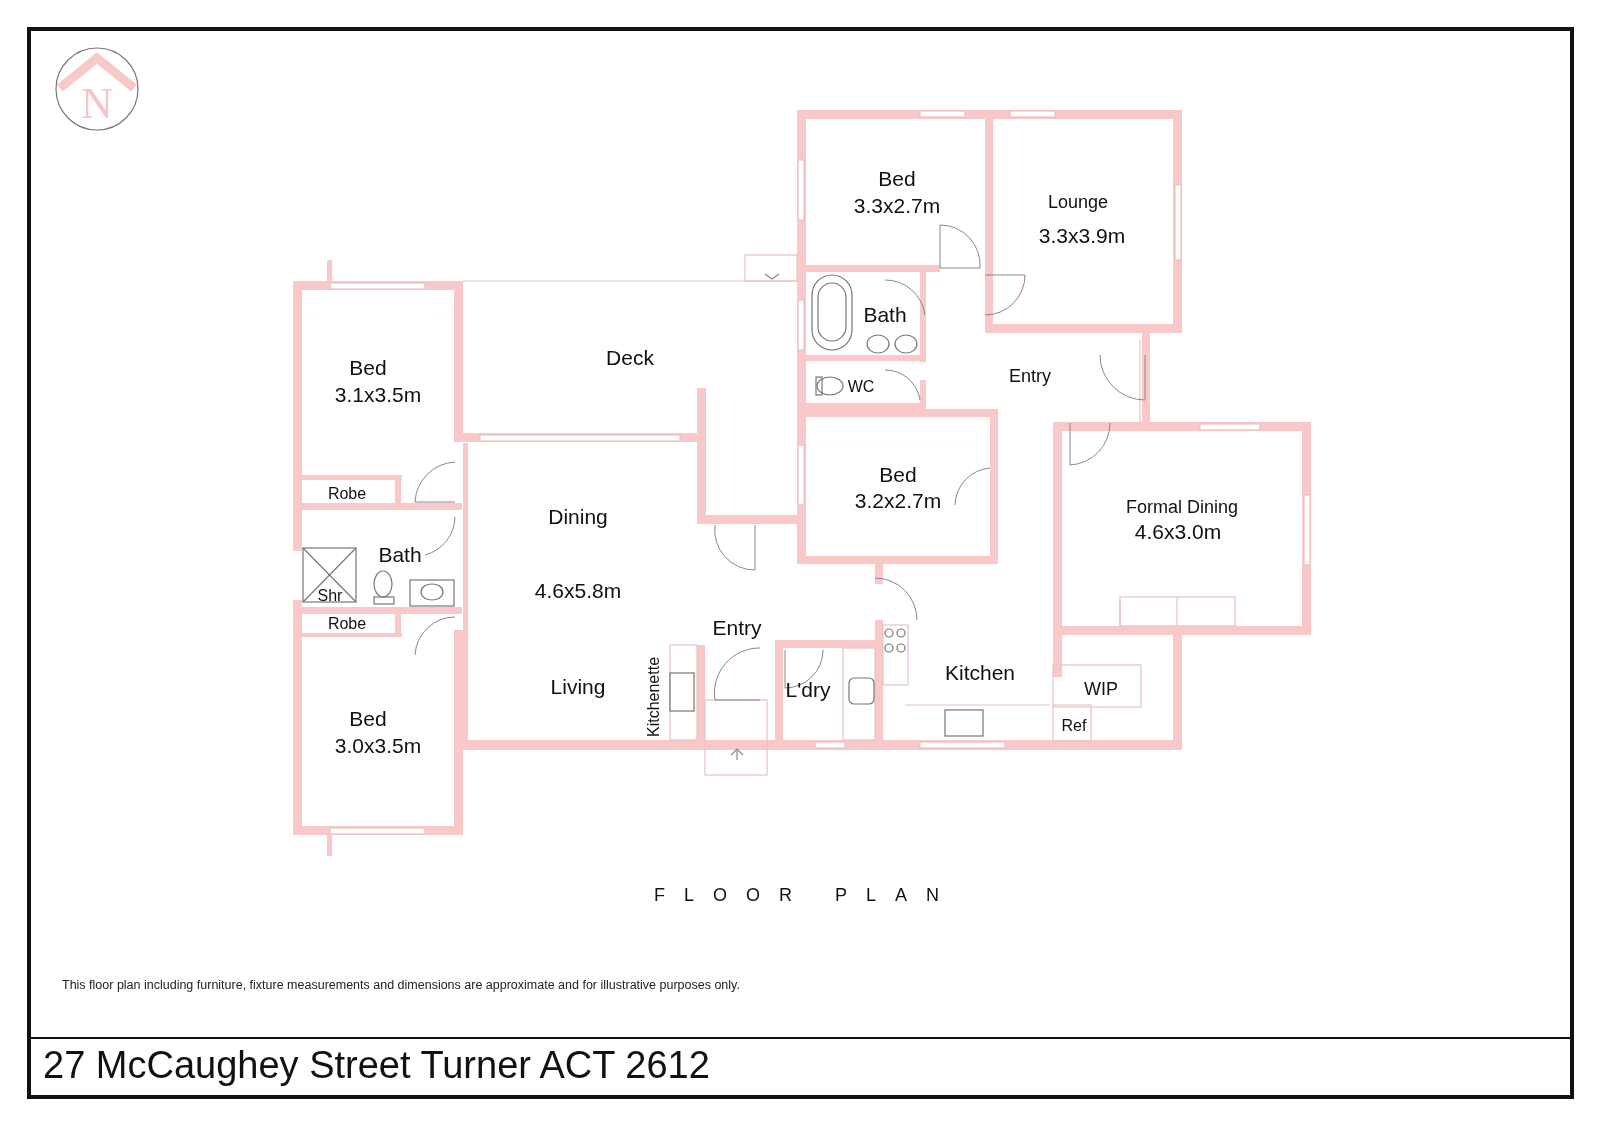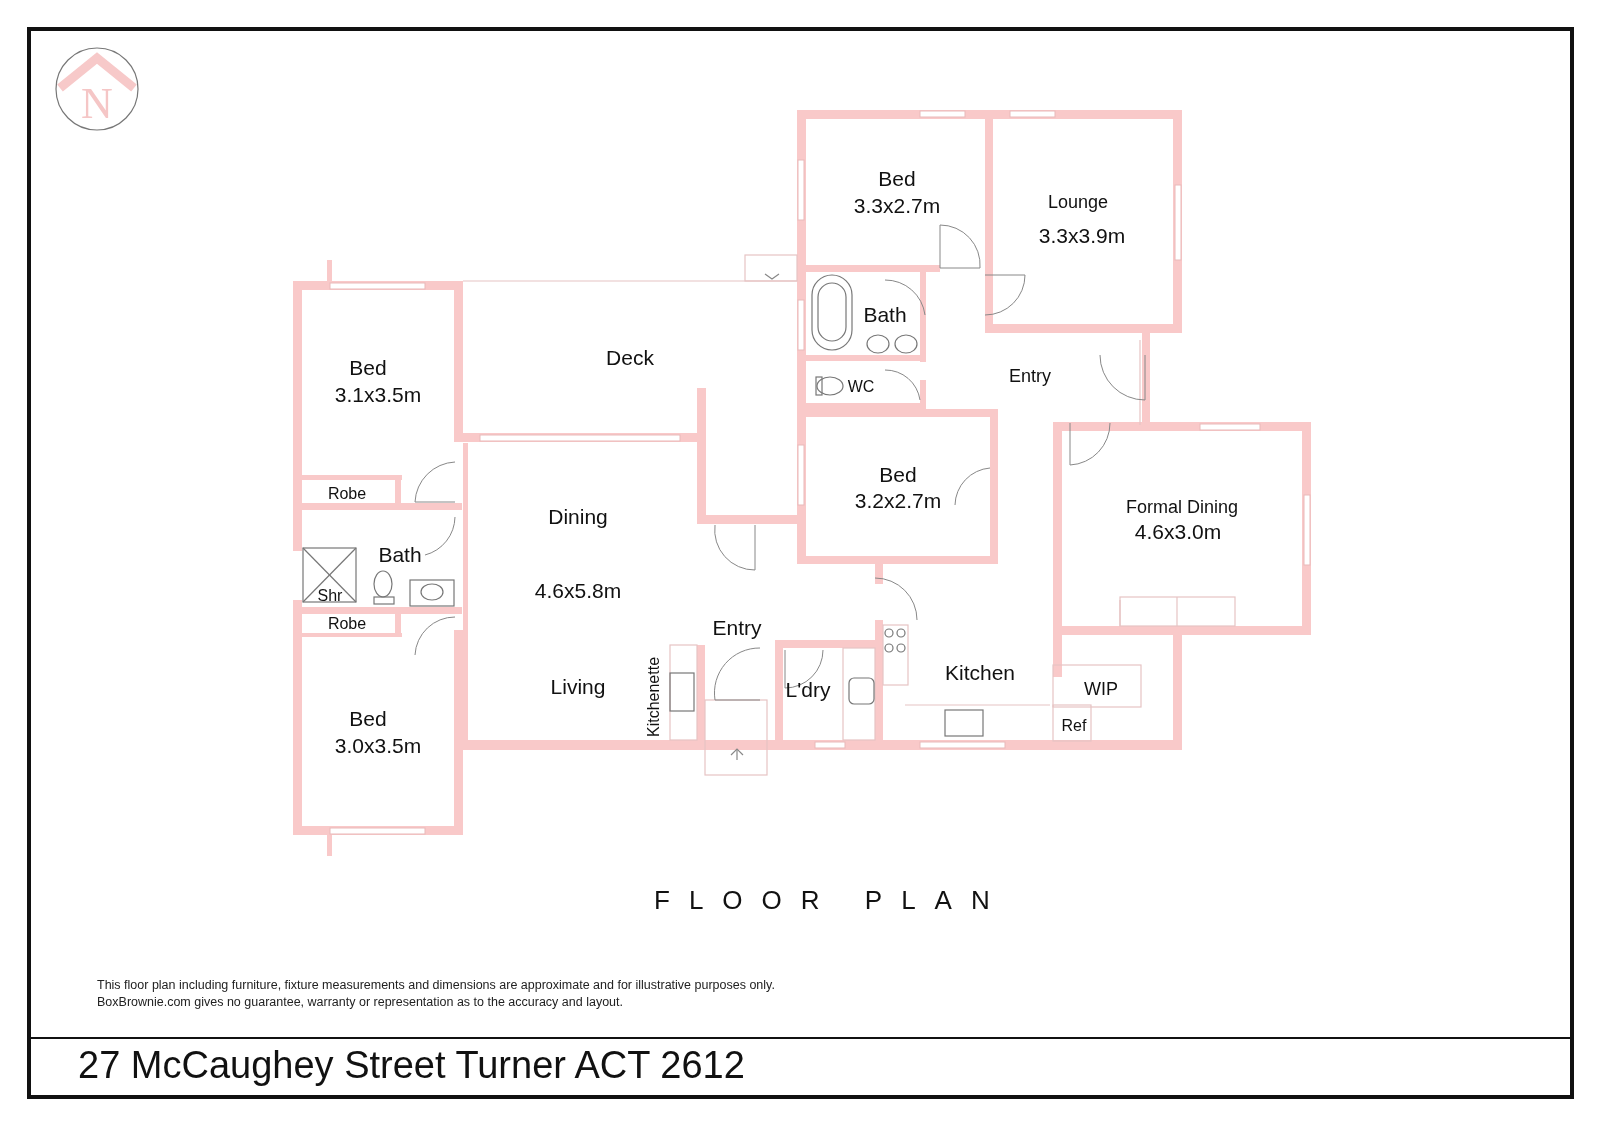--- a/index.html
+++ b/index.html
@@ -1,21 +1,21 @@
 <!DOCTYPE html>
 <html><head>
   <meta charset="utf-8">
   <style>
     html, body { margin: 0; padding: 0; background: #ffffff; }
     body { width: 1600px; height: 1126px; position: relative; overflow: hidden; font-family: "Liberation Sans", sans-serif; color: #111; }
     .frame { position: absolute; left: 27px; top: 27px; width: 1547px; height: 1072px; border: 4px solid #111; box-sizing: border-box; }
     .footer-divider { position: absolute; left: 27px; top: 1037px; width: 1547px; height: 2px; background: #111; }
-    .address { position: absolute; left: 78px; top: 1044px; font-size: 38px; color: #111; }
-    .disclaimer { position: absolute; left: 62px; top: 977px; font-size: 12.5px; line-height: 16.5px; color: #222; margin-left: 35px; }
-    .floorplan-title { position: absolute; left: 654px; top: 885px; font-size: 26px; letter-spacing: 19px; color: #111; }
+    .address { position: absolute; left: 43px; top: 1044px; font-size: 38px; color: #111; }
+    .disclaimer { position: absolute; left: 62px; top: 977px; font-size: 12.5px; line-height: 16.5px; color: #222; }
+    .floorplan-title { position: absolute; left: 654px; top: 885px; font-size: 18px; letter-spacing: 19px; color: #111; }
     svg.plan { position: absolute; left: 0; top: 0; }
     .room-label { font-family: "Liberation Sans", sans-serif; fill: #111; }
   </style>
 </head>
 <body>
 
 <div class="frame"></div>
 
 <svg class="plan" width="1600" height="1126" viewBox="0 0 1600 1126">
   <g>
@@ -191,17 +191,16 @@
     <text x="980" y="680" text-anchor="middle" font-size="21">Kitchen</text>
     <text x="1101" y="695" text-anchor="middle" font-size="18">WIP</text>
     <text x="1074" y="731" text-anchor="middle" font-size="16">Ref</text>
   </g>
 </svg>
 
 <div class="floorplan-title">FLOOR PLAN</div>
 
 <div class="disclaimer">
   <div>This floor plan including furniture, fixture measurements and dimensions are approximate and for illustrative purposes only.</div>
-  <div>BoxBrownie.com gives no guarantee, warranty or representation as to the accuracy and layout.</div>
 </div>
 
 <div class="footer-divider"></div>
 <div class="address">27 McCaughey Street Turner ACT 2612</div>
 
 </body></html>

